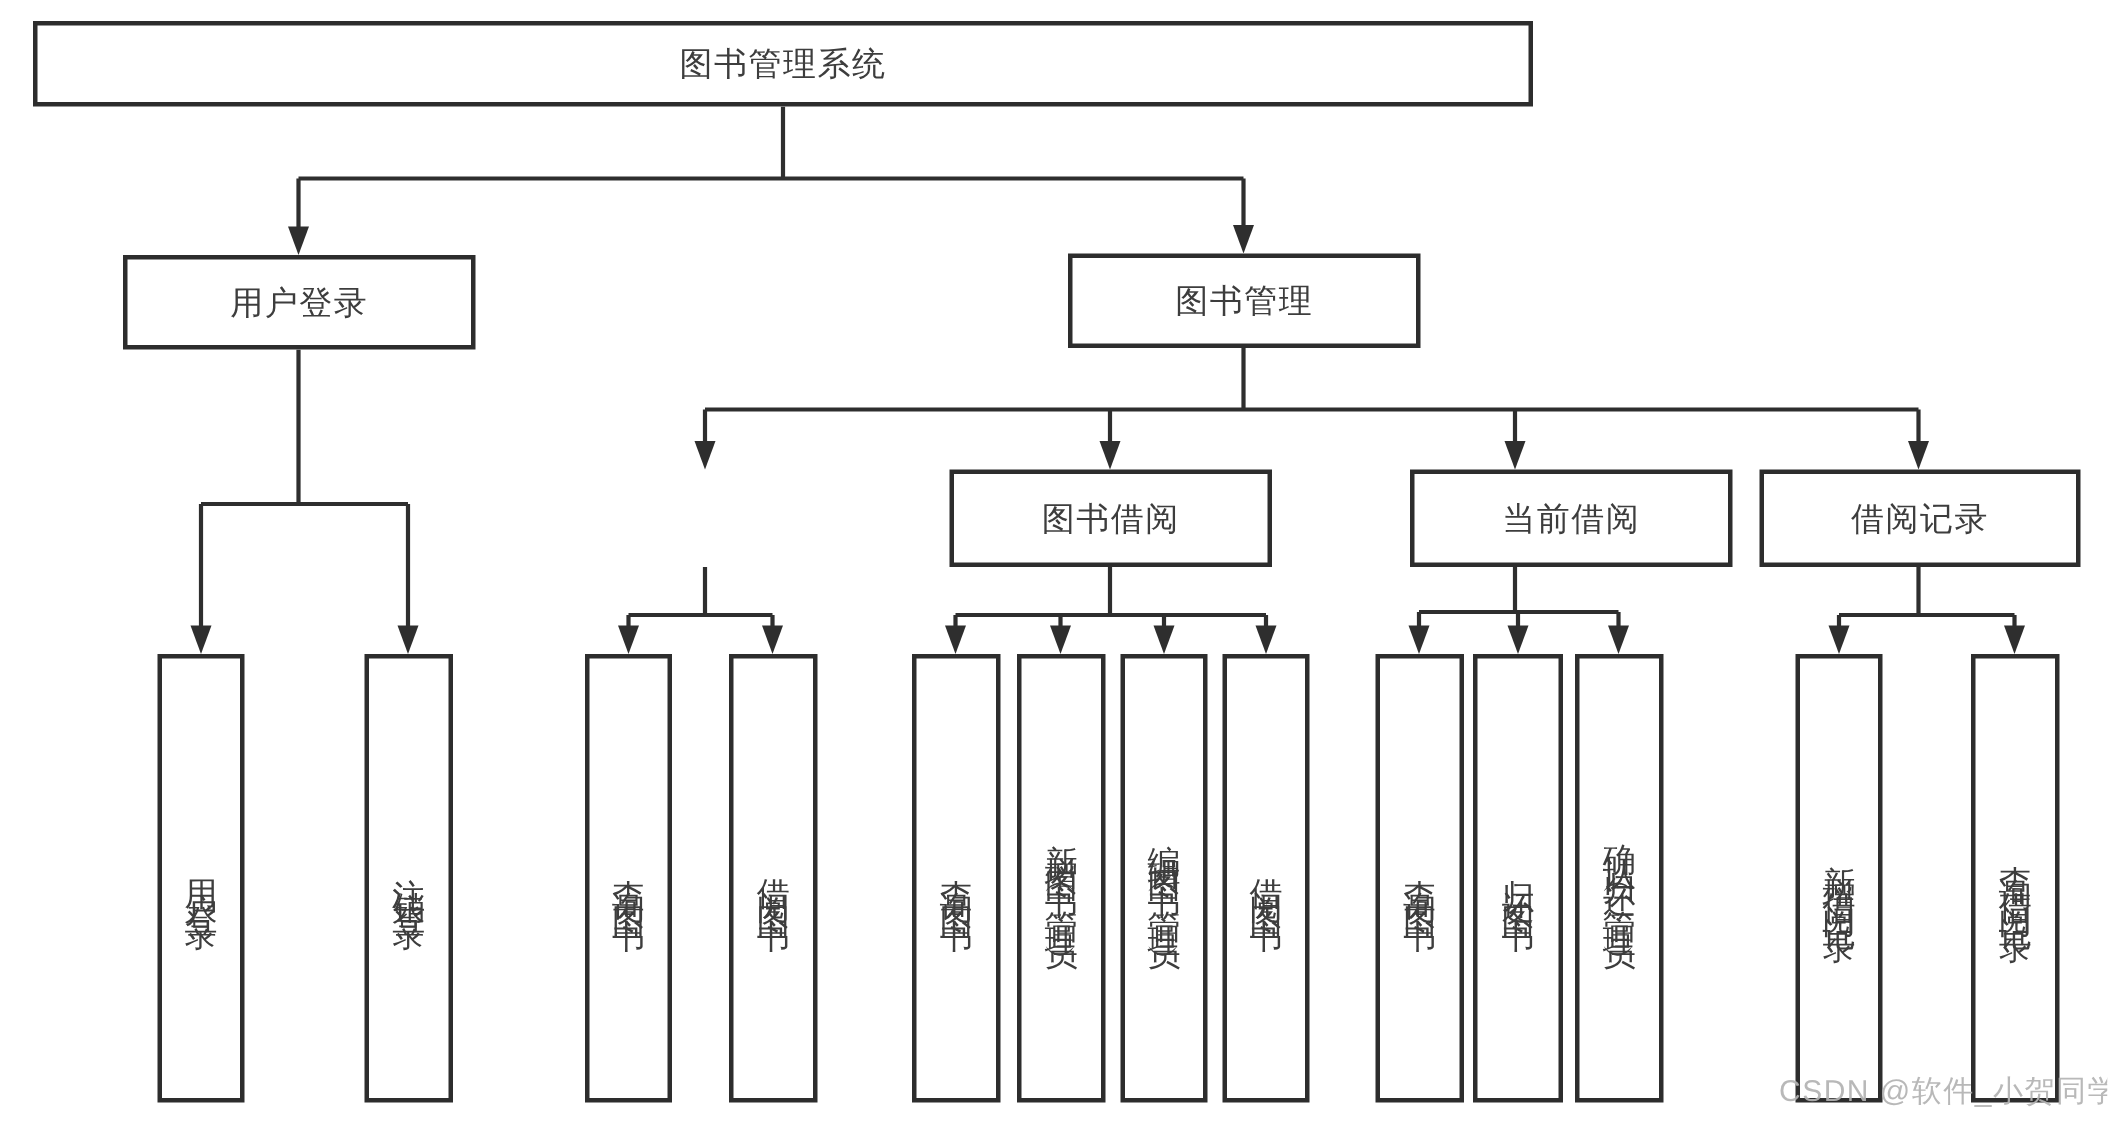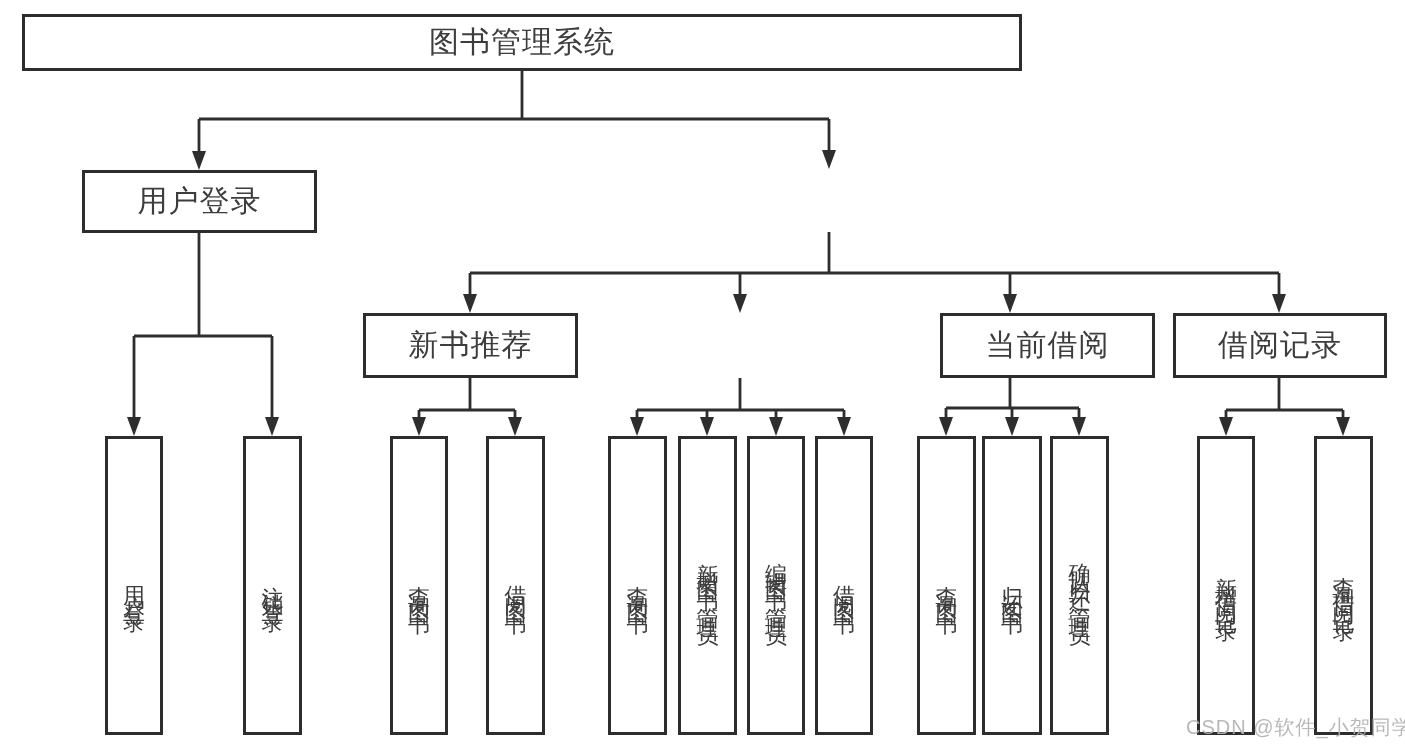--- a/index.html
+++ b/index.html
@@ -15,21 +15,21 @@
     position: absolute;
     box-sizing: border-box;
     background: #ffffff;
     border: 3px solid #2d2d2d;
     display: flex;
     align-items: center;
     justify-content: center;
     color: #3d3d3d;
     z-index: 2;
   }
-  .h { font-size: 30px; letter-spacing: 1px; white-space: nowrap; }
+  .h { font-size: 22px; letter-spacing: 1px; white-space: nowrap; }
   .v {
     font-size: 22px;
     writing-mode: vertical-rl;
     text-orientation: upright;
     letter-spacing: 9px;
     line-height: 1;
   }
   .v span { display: inline-block; }
   #edges {
     position: absolute;
@@ -92,23 +92,26 @@
     <polygon points="1336,417 1350,417 1343,436"></polygon>
   </svg>
 
   <div class="box h" style="left:22px; top:14px; width:1000px; height:57px">
     <span>图书管理系统</span>
   </div>
 
   <div class="box h" style="left:82px; top:170px; width:235px; height:63px">
     <span>用户登录</span>
   </div>
+  <div class="box h" style="left:712px; top:169px; width:235px; height:63px">
+    <span>图书管理</span>
+  </div>
 
-  <div class="box h" style="left:363px; top:313px; width:215px; height:65px">
-    <span>新书推荐</span>
+  <div class="box h" style="left:633px; top:313px; width:215px; height:65px">
+    <span>图书借阅</span>
   </div>
   <div class="box h" style="left:940px; top:313px; width:215px; height:65px">
     <span>当前借阅</span>
   </div>
   <div class="box h" style="left:1173px; top:313px; width:214px; height:65px">
     <span>借阅记录</span>
   </div>
 
   <div class="box v" style="left:105px; top:436px; width:58px; height:299px">
     <span>用户登录</span>

